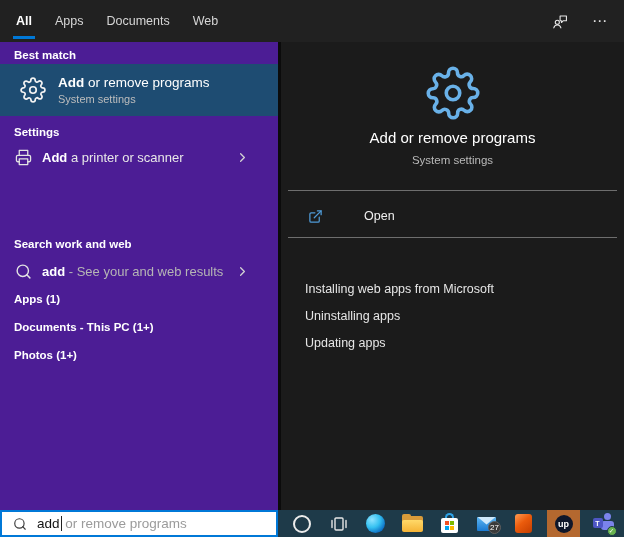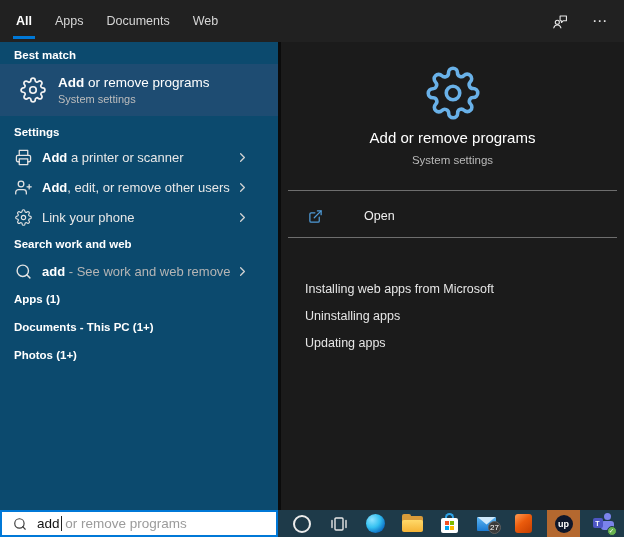--- a/index.html
+++ b/index.html
@@ -14,21 +14,21 @@
     display:flex;align-items:stretch;z-index:5;}
   .tabs{display:flex;align-items:stretch;padding-left:16px;gap:23px;}
   .tab{position:relative;display:flex;align-items:center;font-size:12.5px;color:#d6d6d6;cursor:default;}
   .tab.active{color:#fff;font-weight:bold;}
   .tab.active .underline{position:absolute;left:-3px;right:-3px;bottom:3px;height:3px;background:#0078d7;}
   .tab .caret{font-size:9px;margin-left:5px;color:#d6d6d6;}
   .topbar-right{margin-left:auto;display:flex;align-items:center;gap:22px;padding-right:16px;}
   .ellipsis{font-size:15px;color:#e0e0e0;letter-spacing:1px;}
 
   
-  .left-panel{position:absolute;left:0;top:42px;width:278px;bottom:27px;background:#0c4a6e;}
+  .left-panel{position:absolute;left:0;top:42px;width:278px;bottom:27px;background:#4c1d95;}
   .sec-h{position:absolute;left:14px;color:#fff;font-weight:bold;font-size:11.5px;}
   .bm-row{position:absolute;left:0;right:0;top:22px;height:52px;background:#1e4c72;
     display:flex;align-items:center;cursor:default;}
   .bm-gear{margin-left:20px;width:26px;height:26px;color:#f2f2f2;}
   .bm-text{margin-left:12px;}
   .bm-title{font-size:13.5px;color:#fff;}
   .bm-title b{font-weight:bold;}
   .bm-sub{font-size:11px;color:#bdbdbd;margin-top:3px;}
   .row{position:absolute;left:0;right:16px;height:30px;display:flex;align-items:center;cursor:default;}
   .row .ric{margin-left:15px;width:17px;height:17px;color:#e3e3e3;flex:none;}
@@ -188,47 +188,29 @@
     <div class="row" style="top:100px">
       <svg class="ric" viewBox="0 0 24 24">
           <use href="#def-printer"></use>
         </svg>
       <span class="rlabel"><b>Add</b><span> a printer or scanner</span></span>
       <svg class="chev" viewBox="0 0 24 24">
           <use href="#def-chev"></use>
         </svg>
     </div>
 
-    <div class="row" style="top:130px">
-      <svg class="ric" viewBox="0 0 24 24">
-          <use href="#def-userplus"></use>
-        </svg>
-      <span class="rlabel"><b>Add</b><span>, edit, or remove other users</span></span>
-      <svg class="chev" viewBox="0 0 24 24">
-          <use href="#def-chev"></use>
-        </svg>
-    </div>
-
-    <div class="row" style="top:160px">
-      <svg class="ric" viewBox="0 0 24 24">
-          <use href="#def-gear"></use>
-        </svg>
-      <span class="rlabel"><b></b><span>Link your phone</span></span>
-      <svg class="chev" viewBox="0 0 24 24">
-          <use href="#def-chev"></use>
-        </svg>
-    </div>
+
 
     <div class="sec-h" style="top:196px">Search work and web</div>
 
     <div class="row" style="top:214px">
       <svg class="ric" viewBox="0 0 24 24">
           <use href="#def-search"></use>
         </svg>
-      <span class="rlabel"><b>add</b><span style="color:#b5b5b5"> - See work and web remove</span></span>
+      <span class="rlabel"><b>add</b><span style="color:#b5b5b5"> - See your and web results</span></span>
       <svg class="chev" viewBox="0 0 24 24">
           <use href="#def-chev"></use>
         </svg>
     </div>
 
     <div class="sec-h" style="top:251px">Apps (1)</div>
     <div class="sec-h" style="top:279px">Documents - This PC (1+)</div>
     <div class="sec-h" style="top:307px">Photos (1+)</div>
   </div>
 

